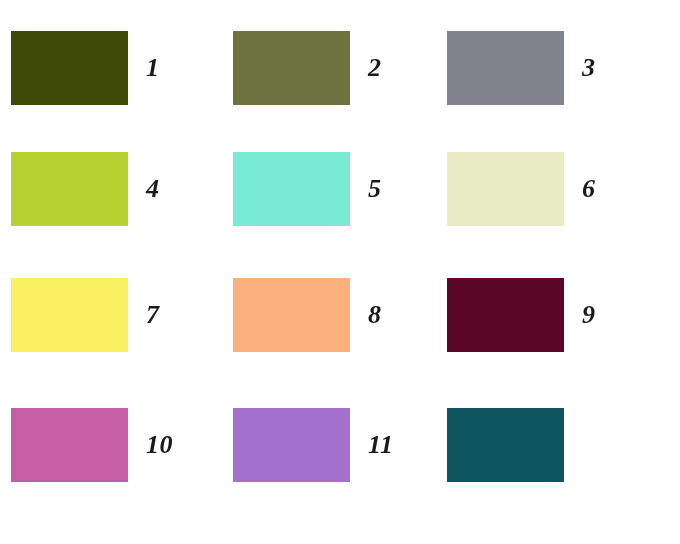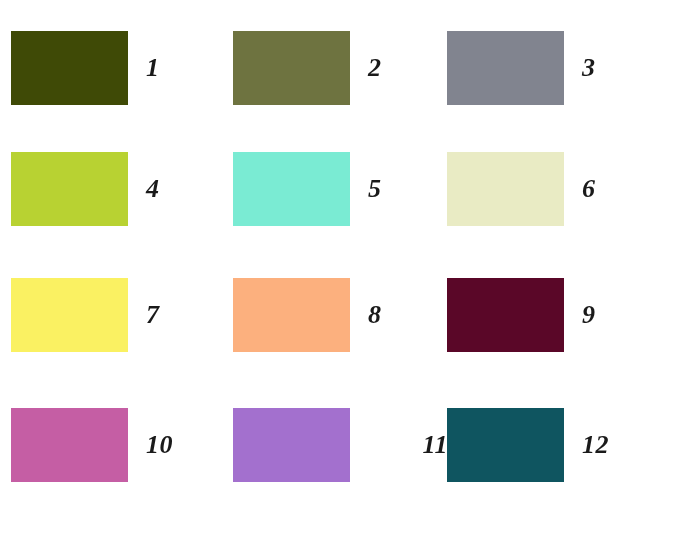--- a/index.html
+++ b/index.html
@@ -96,19 +96,18 @@
     <div class="swatch-cell col-2 row-2">
       <div class="swatch-chip" style="background-color: rgb(90, 7, 40);"></div>
       <div class="swatch-label" style="color: rgb(26, 26, 26);">9</div>
     </div>
     <div class="swatch-cell col-0 row-3">
       <div class="swatch-chip" style="background-color: rgb(197, 94, 164);"></div>
       <div class="swatch-label" style="color: rgb(26, 26, 26);">10</div>
     </div>
     <div class="swatch-cell col-1 row-3">
       <div class="swatch-chip" style="background-color: rgb(163, 112, 206);"></div>
-      <div class="swatch-label" style="color: rgb(26, 26, 26); text-align: right;">11</div>
+      <div class="swatch-label" style="color: rgb(26, 26, 26);">11</div>
     </div>
     <div class="swatch-cell col-2 row-3">
       <div class="swatch-chip" style="background-color: rgb(15, 85, 96);"></div>
-      <div class="swatch-label" style="color: rgb(26, 26, 26);">12</div>
     </div>
   </div>
 
 </body></html>

